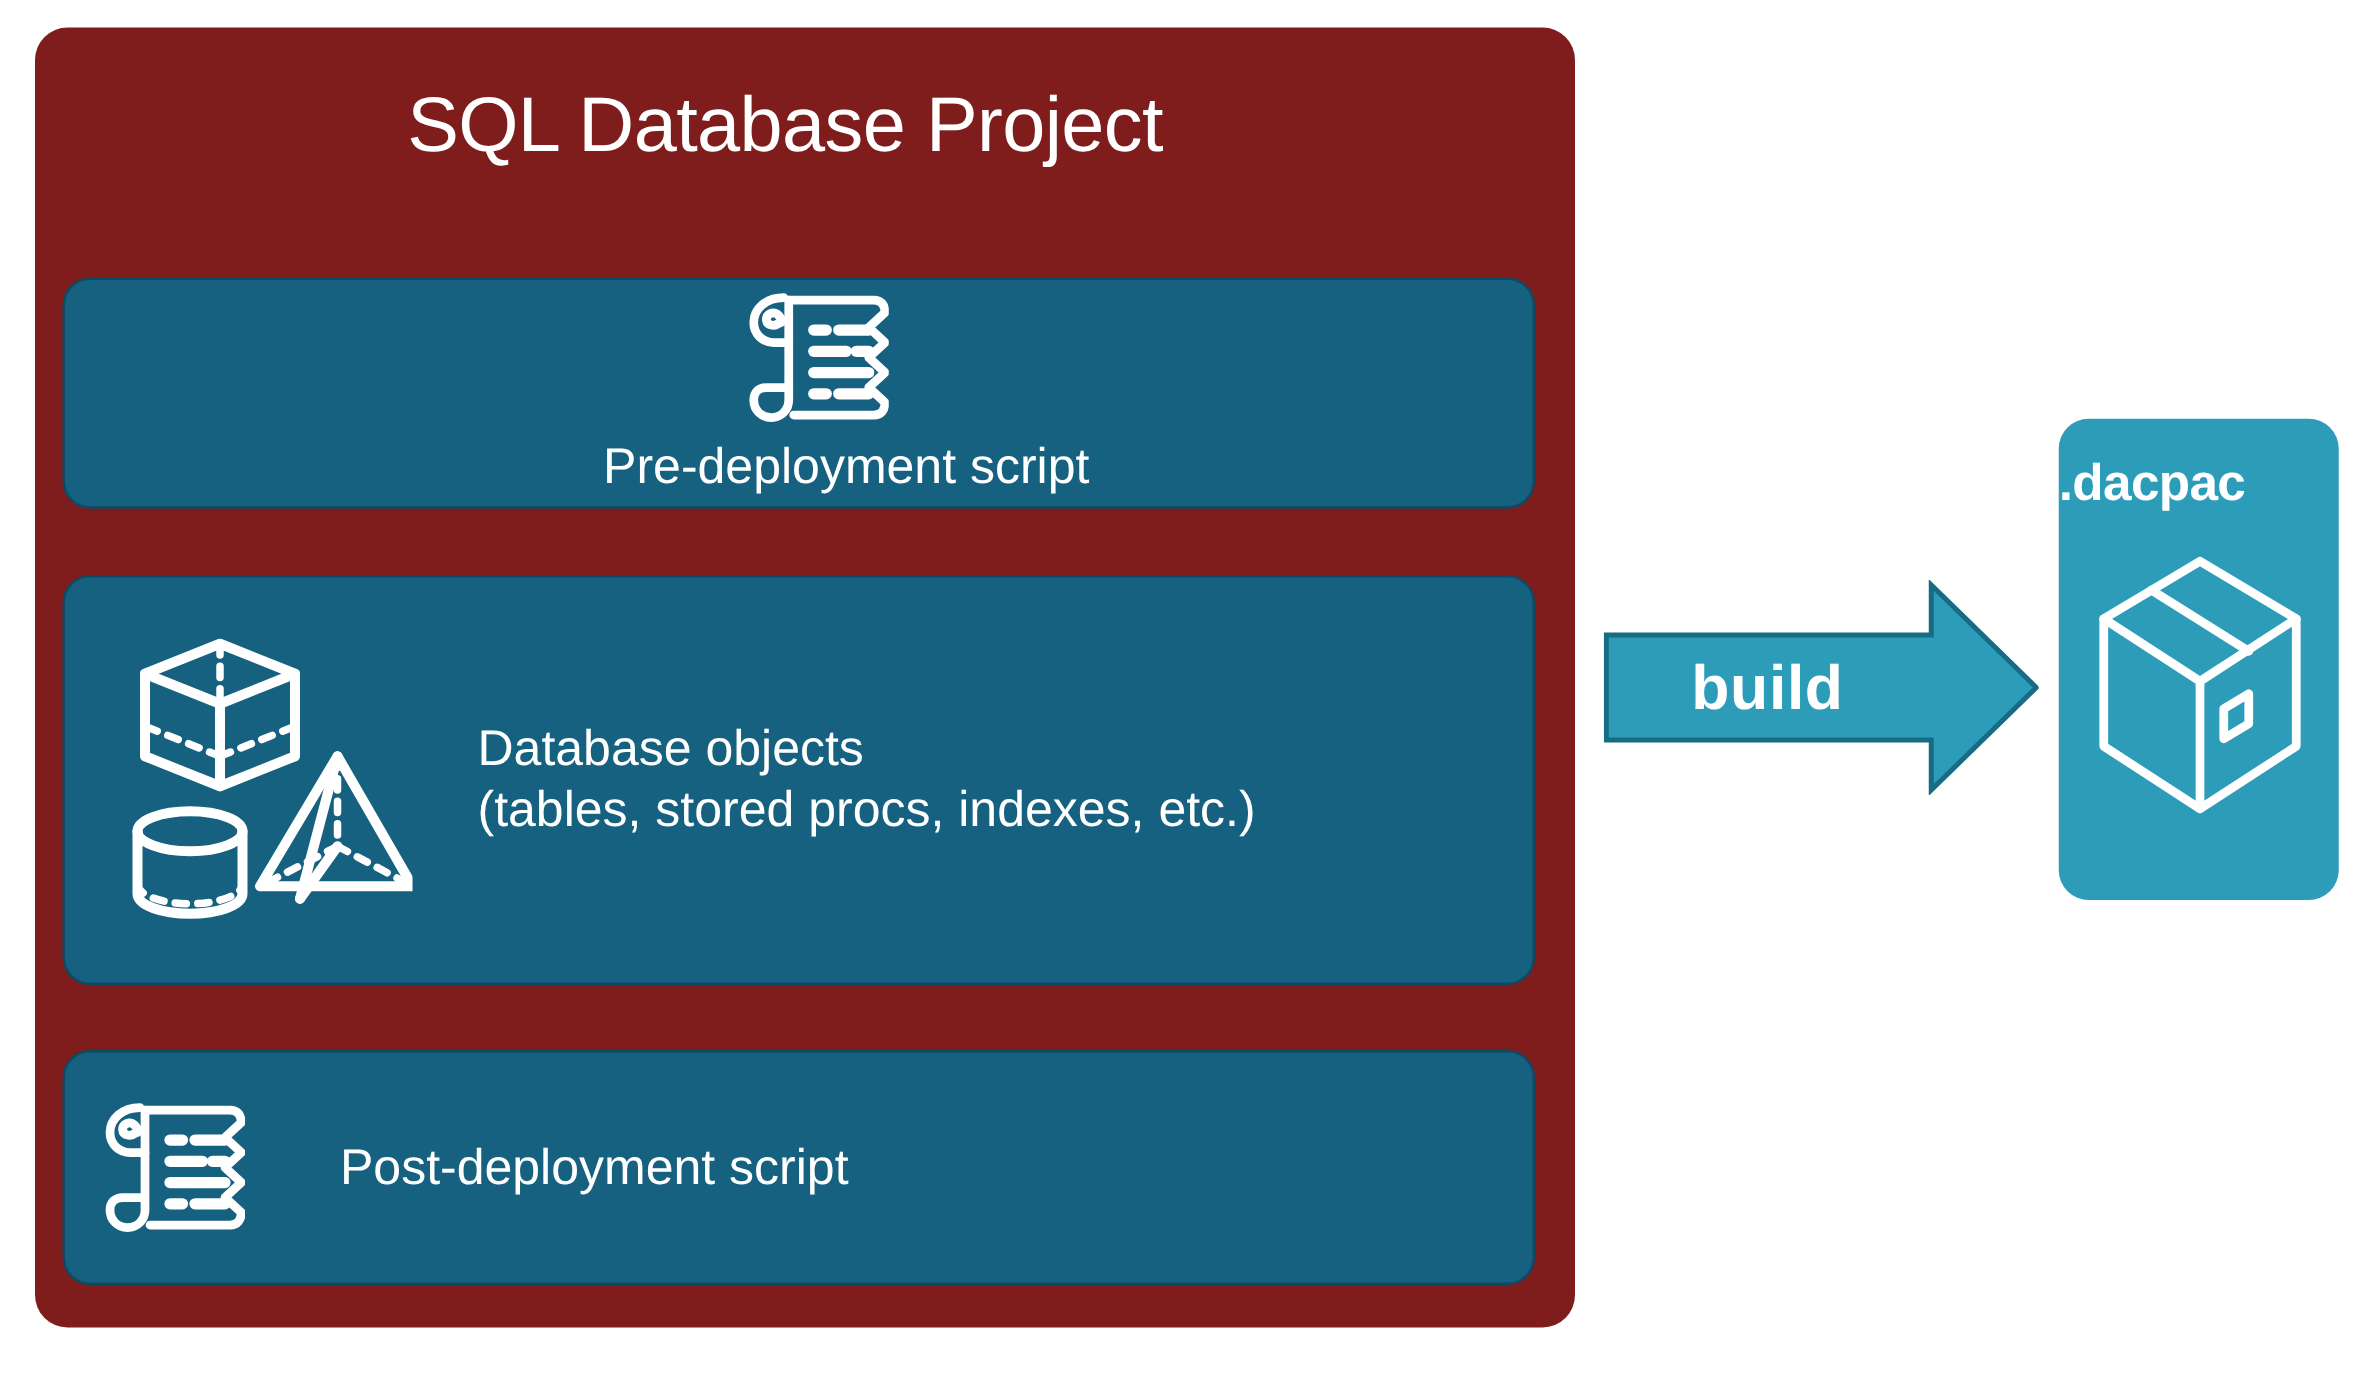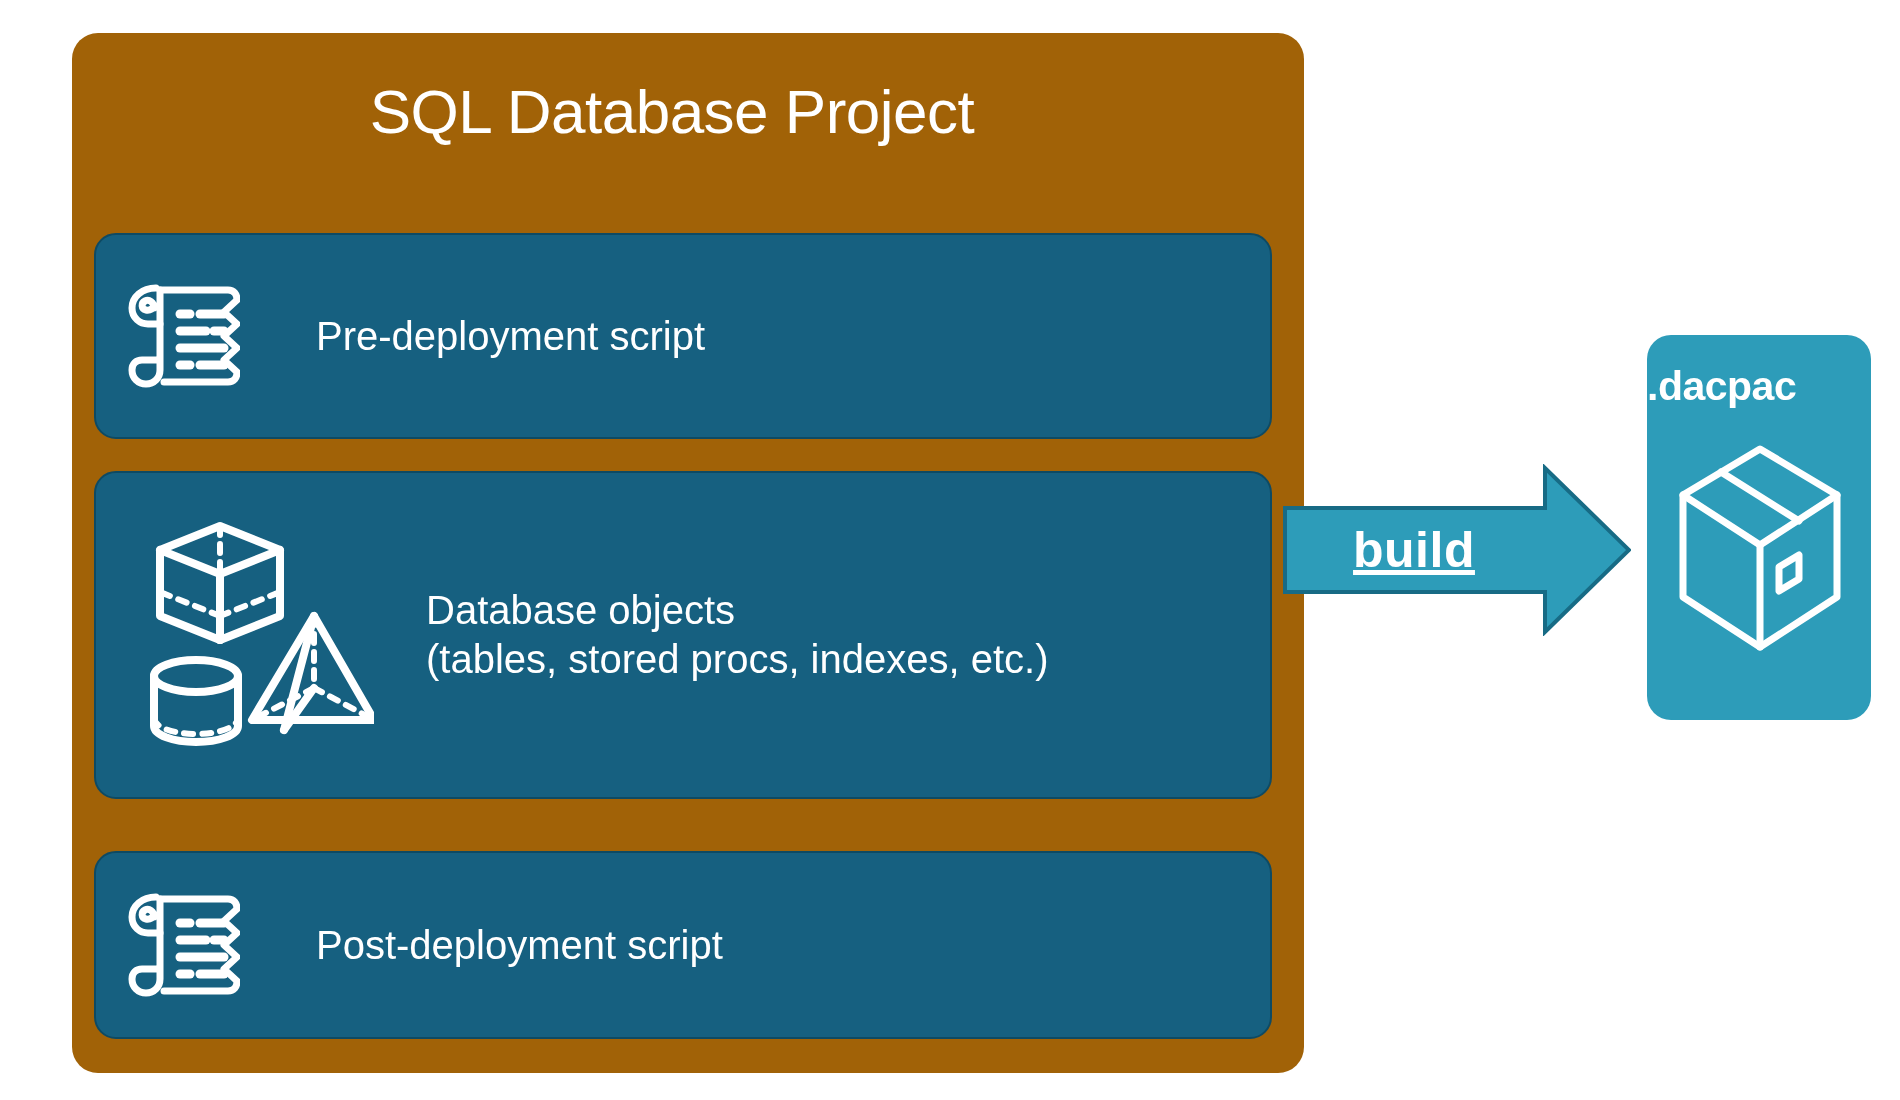--- a/index.html
+++ b/index.html
@@ -12,27 +12,26 @@
     height: 1100px;
     position: relative;
     overflow: hidden;
     font-family: "Liberation Sans", sans-serif;
   }
 
   
   #project-card {
     position: absolute;
     left: 28px;
-    top: 33px;
+    top: 22px;
     width: 1232px;
     height: 1040px;
-    background: #a16207;
+    background: #7f1d1d;
     border-radius: 26px;
     box-sizing: border-box;
-    margin-left: 44px;
   }
 
   #project-title {
     position: absolute;
     left: 0;
     top: 48px;
     width: 1200px;
     text-align: center;
     color: #ffffff;
     font-size: 62px;
@@ -47,21 +46,21 @@
     left: 22px;
     width: 1178px;
     background: #166080;
     border: 2px solid #0e4a63;
     border-radius: 22px;
     box-sizing: border-box;
     display: flex;
     align-items: center;
   }
 
-  #panel-pre  { top: 200px;  height: 206px; }
+  #panel-pre  { top: 200px;  height: 185px; flex-direction: column; }
   #panel-objs { top: 438px;  height: 328px; }
   #panel-post { top: 818px;  height: 188px; }
 
   .panel-icon {
     flex: 0 0 auto;
     margin-left: 28px;
     display: block;
   }
 
   .panel-label {
@@ -91,21 +90,20 @@
     width: 262px;
     height: 172px;
     display: flex;
     align-items: center;
     justify-content: center;
     color: #ffffff;
     font-size: 50px;
     font-weight: bold;
     letter-spacing: 0.5px;
     pointer-events: none;
-    text-decoration: underline;
   }
 
   
   #dacpac-card {
     position: absolute;
     left: 1647px;
     top: 335px;
     width: 224px;
     height: 385px;
     background: #2d9cb9;

